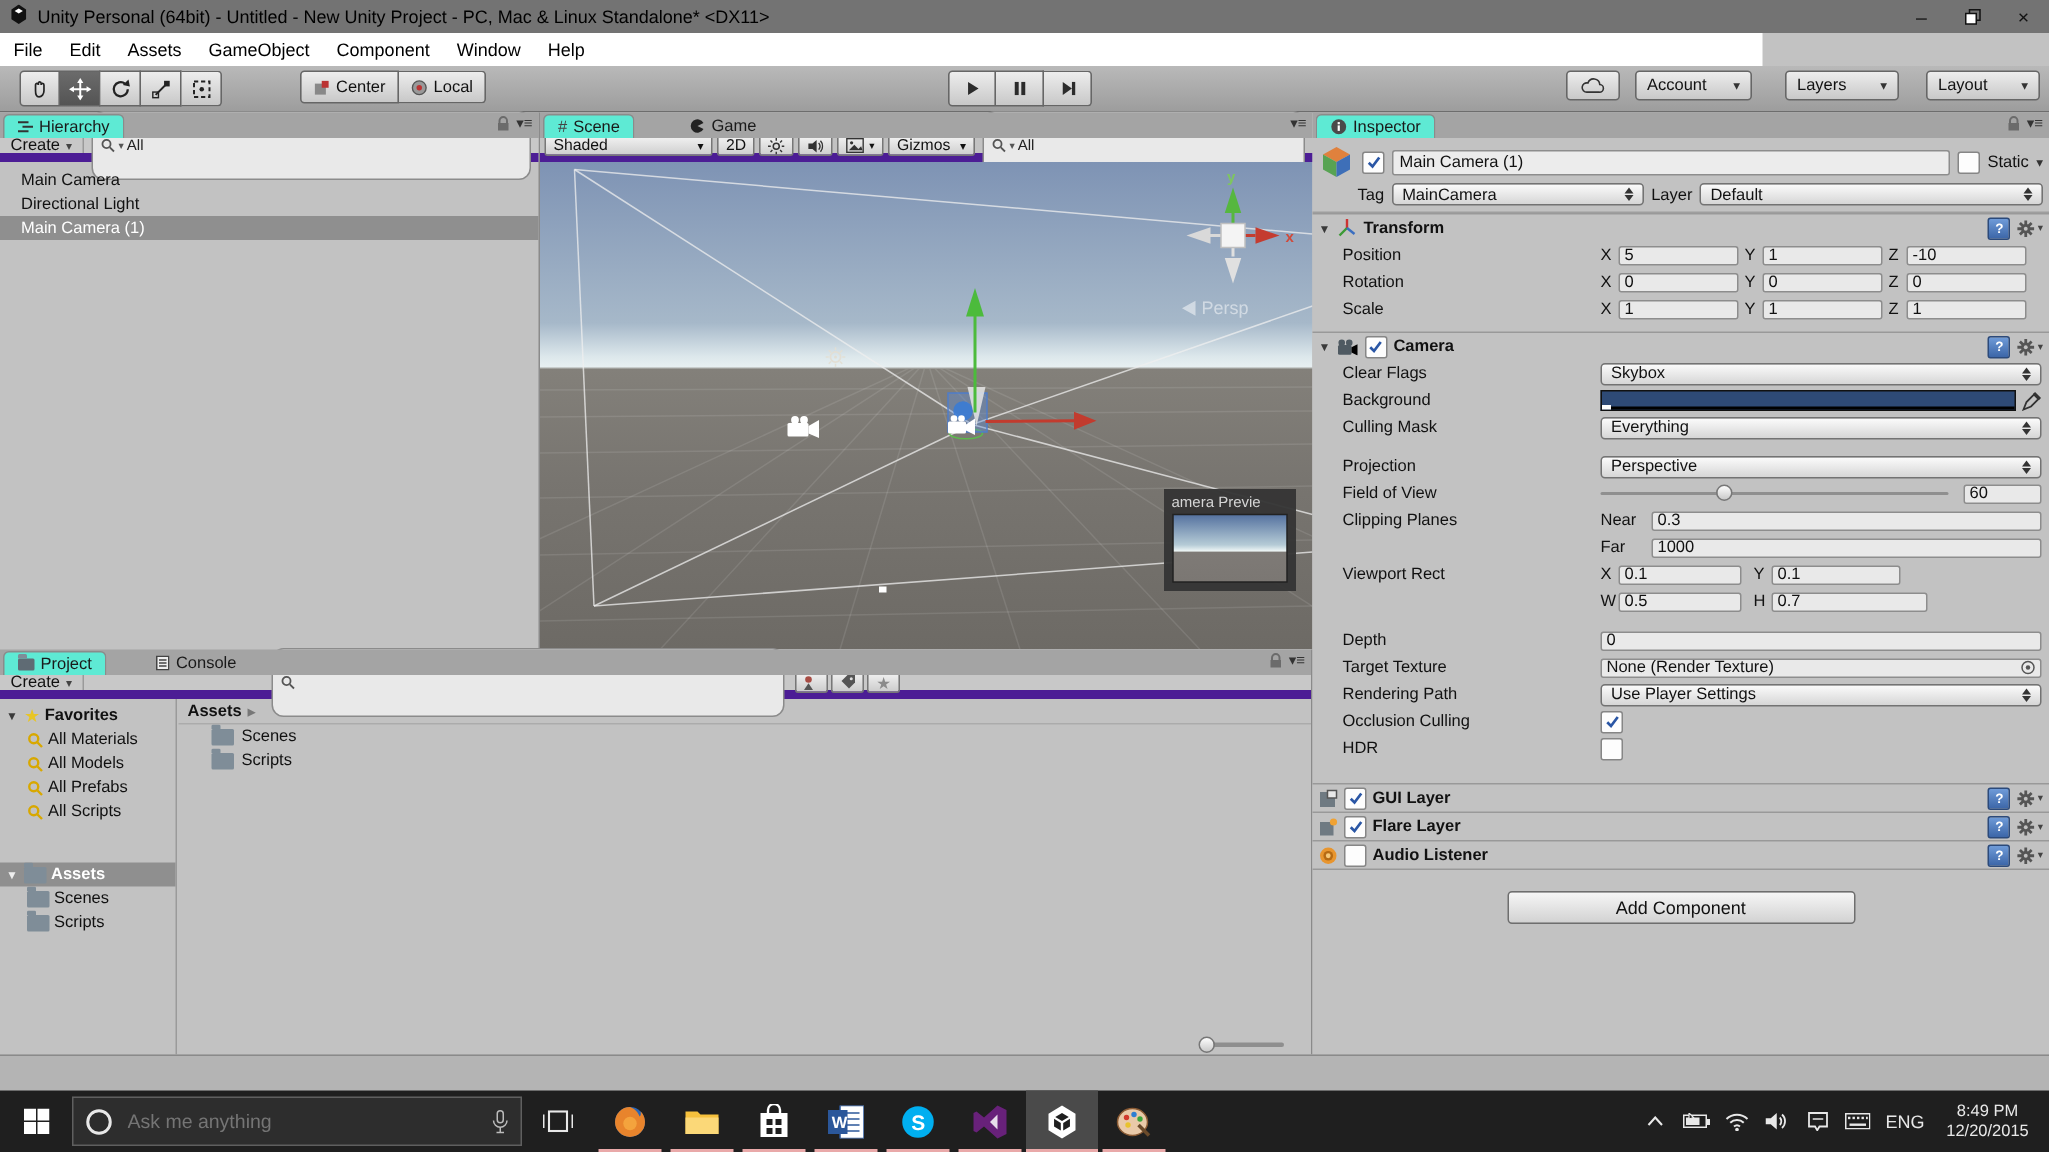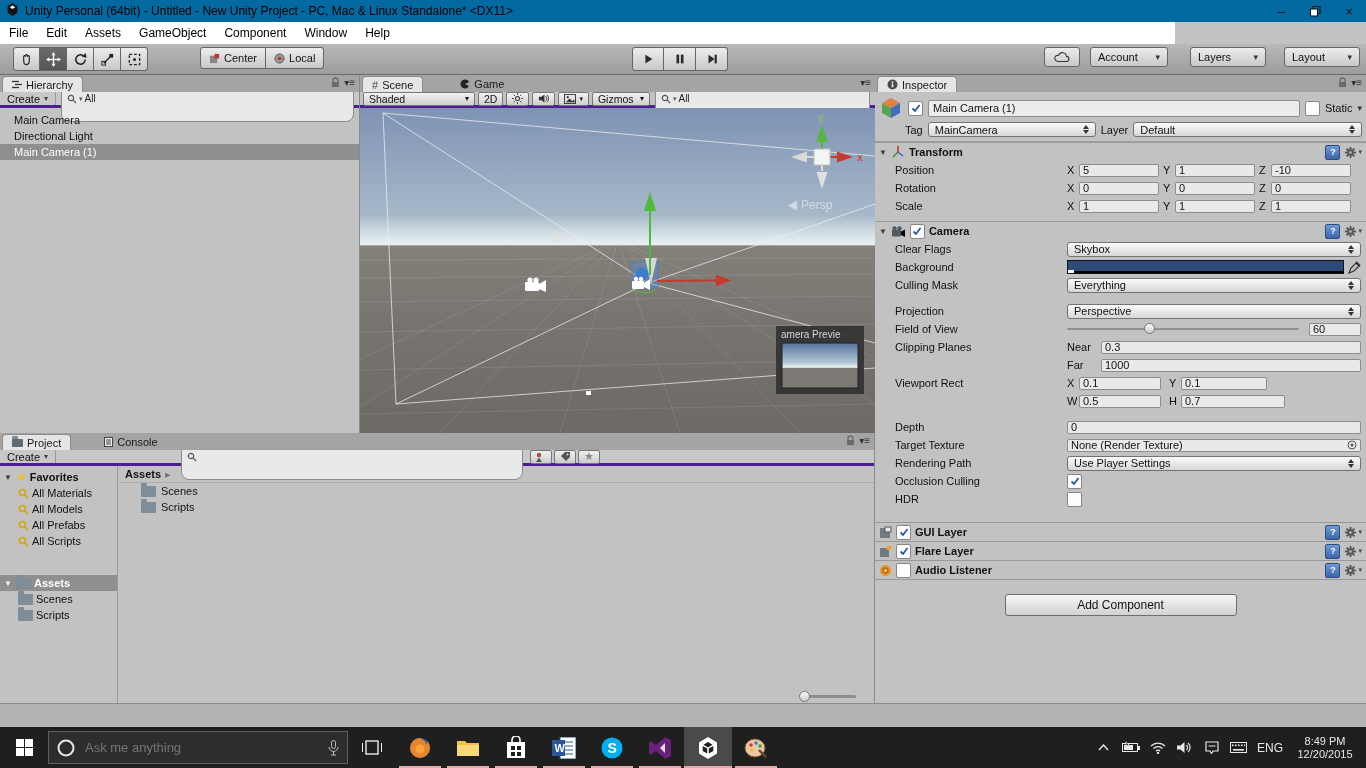--- a/index.html
+++ b/index.html
@@ -1,19 +1,19 @@
 <!DOCTYPE html>
 <html><head>
 <meta charset="utf-8">
 <style>
   html,body{margin:0;padding:0;width:1366px;height:768px;overflow:hidden;
     font-family:"Liberation Sans","DejaVu Sans",sans-serif;background:#c2c2c2;
     -webkit-font-smoothing:antialiased;}
   
-  #titlebar{position:absolute;left:0;top:0;width:1366px;height:22px;background:#0369a1;
+  #titlebar{position:absolute;left:0;top:0;width:1366px;height:22px;background:#737373;
     display:flex;align-items:center;font-size:12px;color:#000}
   #titlebar .ulogo{margin:0 6px 0 6px}
   #wincontrols{margin-left:auto;display:flex;height:100%}
   #wincontrols .wc{width:34px;display:flex;align-items:center;justify-content:center;font-size:13px;color:#111}
   #menubar{position:absolute;left:0;top:22px;width:1175px;height:22px;background:#fff;
     display:flex;align-items:center;font-size:12px;color:#000}
   .menuitem{padding:0 9px;height:100%;display:flex;align-items:center}
   
   #toolbar{position:absolute;left:0;top:44px;width:1366px;height:31px;
     background:linear-gradient(#b9b9b9,#9d9d9d);border-bottom:1px solid #6d6d6d;box-sizing:border-box}
@@ -27,23 +27,23 @@
     display:flex;align-items:center;gap:4px;padding:0 8px;font-size:11px;color:#111;box-sizing:border-box}
   .pivotbtn:first-child{border-radius:3px 0 0 3px}
   .pivotbtn:last-child{border-radius:0 3px 3px 0;border-left:none}
   .ddbtn{height:20px;background:linear-gradient(#ededed,#c8c8c8);border:1px solid #666;border-radius:3px;
     display:flex;align-items:center;padding:0 7px;font-size:11px;color:#111;box-sizing:border-box}
   .ddbtn .car{margin-left:auto;padding-left:10px;font-size:9px;color:#333}
   
   #workspace{position:absolute;left:0;top:75px;width:1366px;height:628px}
   .tabbar{height:17px;background:#a4a4a4;display:flex;align-items:flex-end;font-size:11px;color:#1a1a1a;position:relative}
   .tab{height:16px;display:flex;align-items:center;gap:4px;padding:0 9px;margin-left:2px;border-radius:4px 4px 0 0;box-sizing:border-box}
-  .tab.active{background:#e5e5e5;border:1px solid #8b8b8b;border-bottom:none}
+  .tab.active{background:#5eead4;border:1px solid #8b8b8b;border-bottom:none}
   .tabtools{position:absolute;right:4px;top:2px;display:flex;align-items:center;gap:4px;color:#333;font-size:10px}
-  .minibar{height:16px;background:#c8c8c8;border-bottom:3px solid #4c1d95;display:flex;align-items:center;font-size:11px;color:#111;box-sizing:border-box}
+  .minibar{height:16px;background:#c8c8c8;border-bottom:6px solid #4c1d95;display:flex;align-items:center;font-size:11px;color:#111;box-sizing:border-box}
   .createbtn{height:100%;padding:0 7px;display:flex;align-items:center;gap:4px;border-right:1px solid #9a9a9a}
   .createbtn .car{font-size:8px;color:#444}
   .searchpill{flex:1;height:12px;margin:0 5px;background:#e9e9e9;border:1px solid #8b8b8b;border-radius:8px;
     display:flex;align-items:center;gap:2px;padding:16px 5px;font-size:10px;color:#222}
   .mag{flex:none}
   
   #hierarchy{position:absolute;left:0;top:0;width:360px;height:358px;background:#c2c2c2;border-right:1px solid #8a8a8a;box-sizing:border-box}
   .hrow{height:16px;display:flex;align-items:center;padding-left:14px;font-size:11px;color:#111}
   .hrow.selected{background:#8f8f8f;color:#fff}
   

